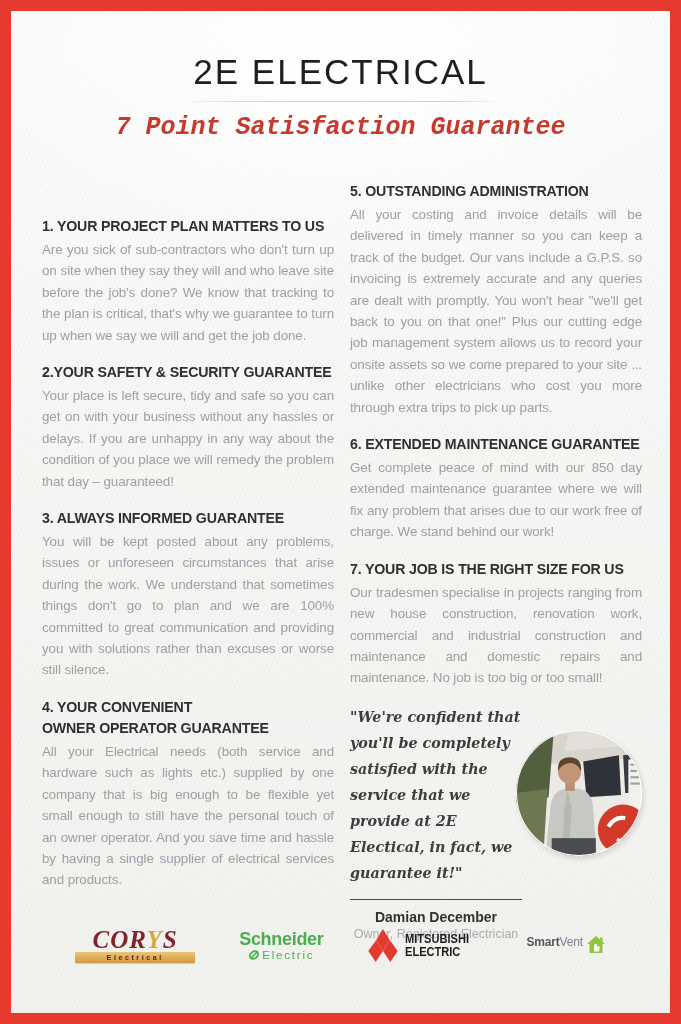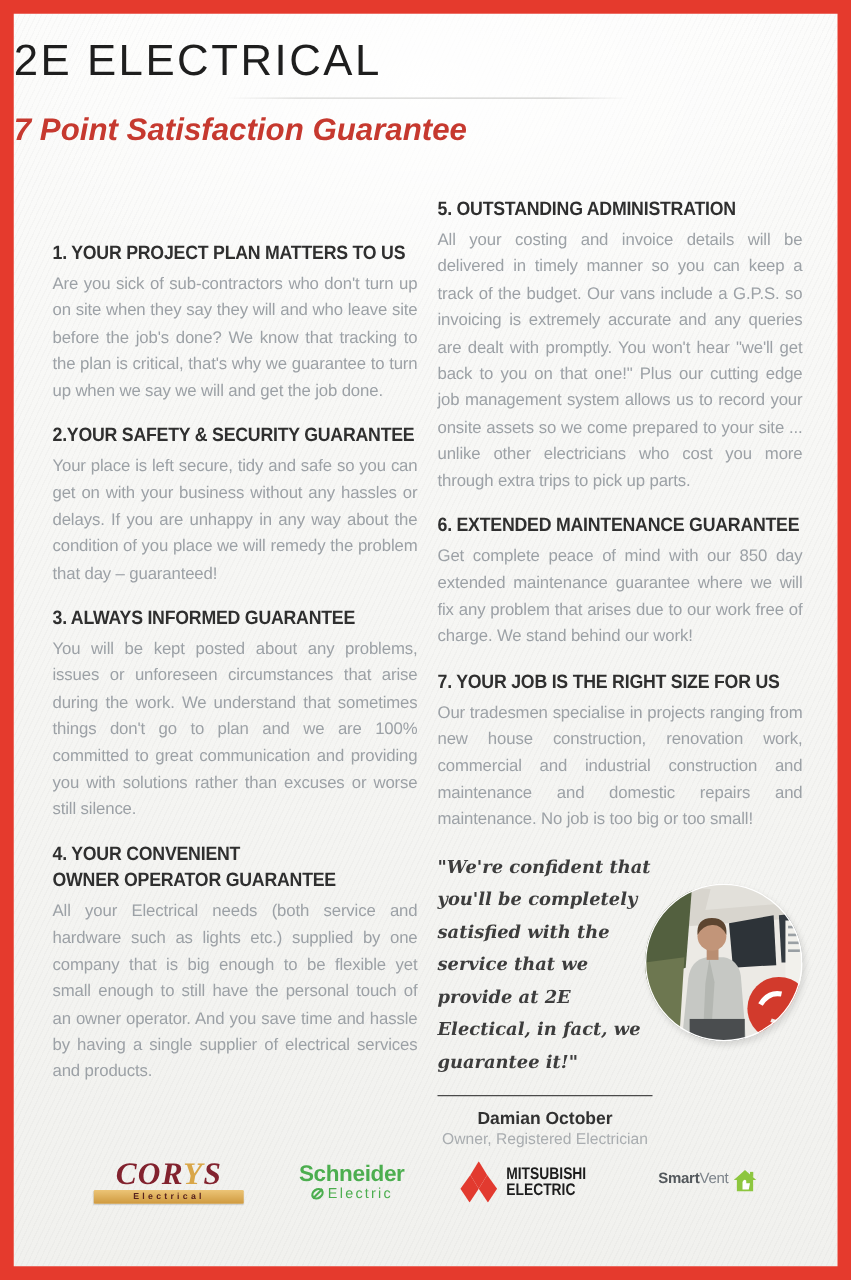--- a/index.html
+++ b/index.html
@@ -13,31 +13,31 @@
     font-family:"Liberation Sans", sans-serif;
   }
   .texture {
     position:absolute; inset:0; pointer-events:none;
     background:repeating-linear-gradient(115deg, rgba(130,130,130,0.045) 0px, rgba(130,130,130,0.045) 1px, rgba(255,255,255,0) 1px, rgba(255,255,255,0) 4px);
   }
   .glow {
     position:absolute; inset:0; pointer-events:none;
     background:radial-gradient(ellipse 75% 28% at 50% 6%, rgba(255,255,255,0.95), rgba(255,255,255,0) 70%);
   }
-  .header { position:relative; padding-top:17px; }
+  .header { position:relative; text-align:center; padding-top:40px; }
   .brand {
     font-size:35px; line-height:41px; letter-spacing:2px;
     color:#1e1e1e; font-weight:400;
   }
   .header-divider {
     width:322px; height:1px; margin:9px auto 9px;
     background:linear-gradient(90deg, rgba(215,215,213,0) 0%, #d9d9d7 18%, #cfcfcd 82%, rgba(215,215,213,0) 100%);
   }
   .tagline {
-    font-family:Liberation Sans, sans-serif; font-style:italic; font-weight:600;
+    font-family:Liberation Mono, monospace; font-style:italic; font-weight:600;
     font-size:25px; line-height:33px; color:#c6392f;
   }
   .columns {
     position:relative;
     display:flex; gap:16px;
     padding:36px 30px 0 31px;
     align-items:center;
   }
   .col { width:292px; }
   .section { margin-bottom:15px; }
@@ -177,21 +177,21 @@
               <rect x="47" y="48" width="9" height="10" fill="#b98e72"></rect>
               <circle cx="51" cy="40" r="11" fill="#c29579"></circle>
               <path d="M40,39 Q39,26 51,26 Q63,26 62,39 Q58,31 51,31.5 Q44,32 40,39 Z" fill="#5d4530"></path>
             </g>
             <circle cx="60" cy="60" r="59.5" fill="none" stroke="#ffffff" stroke-width="1"></circle>
           </svg>
         </div>
         <div class="quote">"We're confident that you'll be completely satisfied with the service that we provide at 2E Electical, in fact, we guarantee it!"</div>
         <div class="attribution">
           <div class="attr-divider"></div>
-          <div class="attr-name">Damian October</div>
+          <div class="attr-name">Damian December</div>
           <div class="attr-title">Owner, Registered Electrician</div>
         </div>
       </div>
     </div>
   </div>
 
   <div class="logos-strip">
     <div class="corys">
       <div class="corys-text"><span>COR</span><span class="gold">Y</span><span>S</span></div>
       <div class="corys-bar">Electrical</div>

